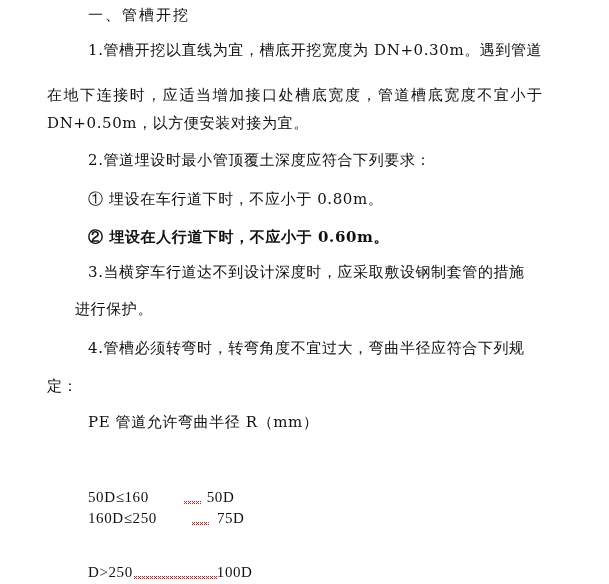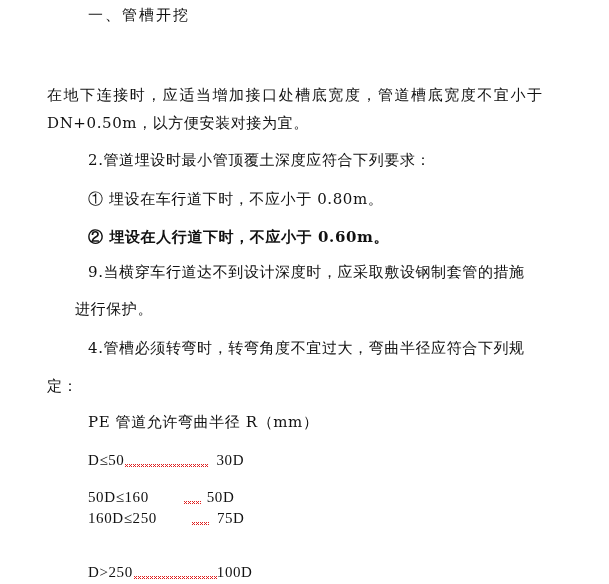--- a/index.html
+++ b/index.html
@@ -49,38 +49,36 @@
     }
     .gap { display: inline-block; }
   </style>
 </head>
 <body>
 
 <div class="page">
 
   <div class="line heading" style="top:5px;">一、管槽开挖</div>
 
+  <div class="line indent" style="top:40px;">1.管槽开挖以直线为宜，槽底开挖宽度为 DN+0.30m。遇到管道</div>
   <div class="line flush justify-wide" style="top:77px;">在地下连接时，应适当增加接口处槽底宽度，管道槽底宽度不宜小于</div>
   <div class="line flush" style="top:113px;">DN+0.50m，以方便安装对接为宜。</div>
 
   <div class="line indent" style="top:150px;">2.管道埋设时最小管顶覆土深度应符合下列要求：</div>
   <div class="line indent" style="top:189px;text-align:right;">① 埋设在车行道下时，不应小于 0.80m。</div>
   <div class="line indent" style="top:227px;font-weight:bold;">② 埋设在人行道下时，不应小于 0.60m。</div>
 
-  <div class="line indent" style="top:262px;">9.当横穿车行道达不到设计深度时，应采取敷设钢制套管的措施</div>
+  <div class="line indent" style="top:262px;">3.当横穿车行道达不到设计深度时，应采取敷设钢制套管的措施</div>
   <div class="line flush" style="top:299px;margin-left:28px;">进行保护。</div>
 
   <div class="line indent" style="top:338px;">4.管槽必须转弯时，转弯角度不宜过大，弯曲半径应符合下列规</div>
   <div class="line flush" style="top:376px;">定：</div>
 
   <div class="line indent" style="top:412px;">PE 管道允许弯曲半径 R（mm）</div>
 
-  <div class="line indent mono-row" style="top:450px;">
-    <span>D≤50</span><span class="squiggle" style="width:84px;"></span><span class="gap" style="width:8px;"></span><span>30D</span>
-  </div>
 
   <div class="line indent mono-row" style="top:487px;">
     <span>50D≤160</span><span class="gap" style="width:34px;"></span><span class="squiggle" style="width:18px;"></span><span class="gap" style="width:6px;"></span><span>50D</span>
   </div>
 
   <div class="line indent mono-row" style="top:508px;">
     <span>160D≤250</span><span class="gap" style="width:34px;"></span><span class="squiggle" style="width:18px;"></span><span class="gap" style="width:8px;"></span><span>75D</span>
   </div>
 
   <div class="line indent mono-row" style="top:562px;">

